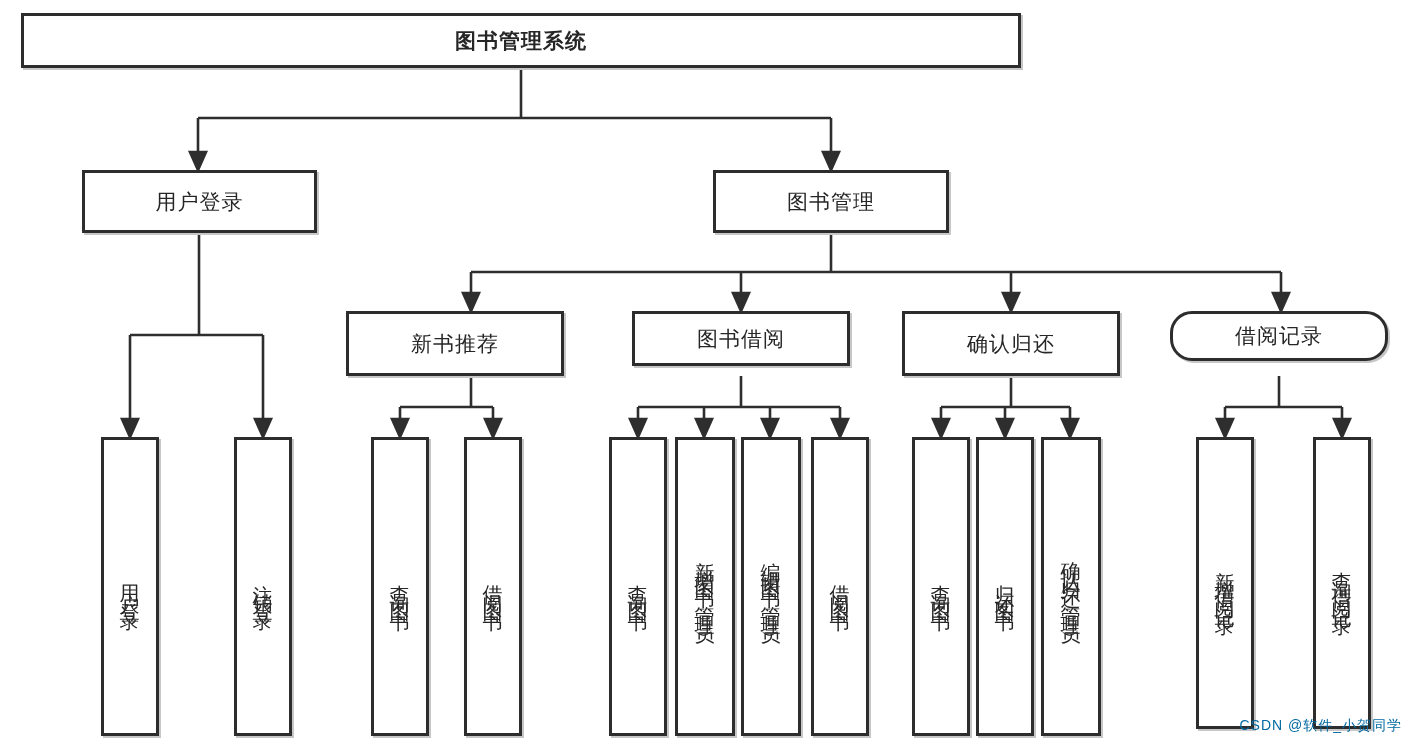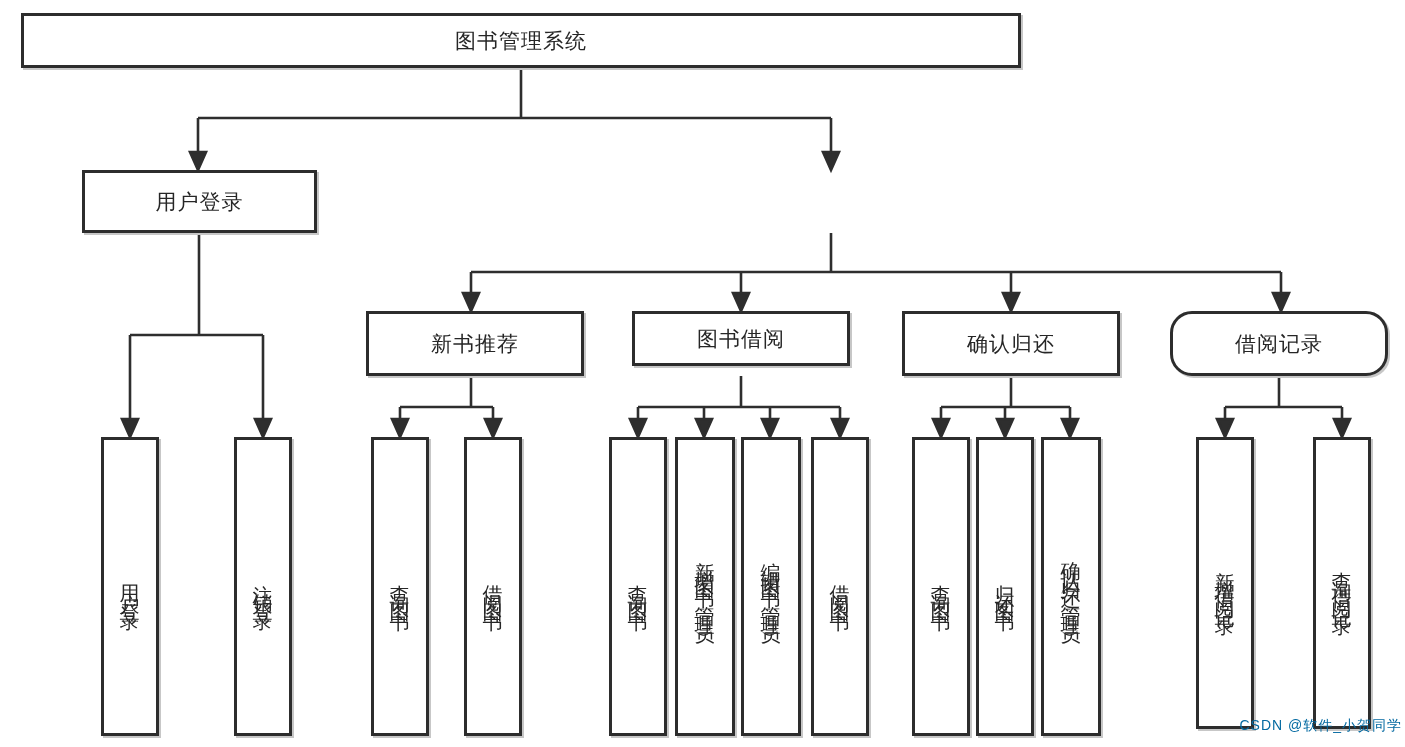--- a/index.html
+++ b/index.html
@@ -97,38 +97,41 @@
       </g>
 
       <g>
         <path fill="none" d="M1279 376 V407 M1225 407 H1342 M1225 407 V421 M1342 407 V421"></path>
         <polygon points="1217,419 1233,419 1225,437"></polygon>
         <polygon points="1334,419 1350,419 1342,437"></polygon>
       </g>
     </g>
   </svg>
 
-  <div class="node hbox" style="left:21px; top:13px; width:1000px; height:55px;">
+  <div class="node hbox" style="left:21px; top:13px; width:1000px; height:55px;font-weight:bold;">
     <span>图书管理系统</span>
   </div>
 
   <div class="node hbox" style="left:82px; top:170px; width:235px; height:63px;">
     <span>用户登录</span>
   </div>
+  <div class="node hbox" style="left:713px; top:170px; width:236px; height:63px;">
+    <span>图书管理</span>
+  </div>
 
-  <div class="node hbox" style="left:366px; top:311px; width:218px; height:65px;">
+  <div class="node hbox" style="left:346px; top:311px; width:218px; height:65px;">
     <span>新书推荐</span>
   </div>
   <div class="node hbox" style="left:632px; top:311px; width:218px; height:55px;">
     <span>图书借阅</span>
   </div>
   <div class="node hbox" style="left:902px; top:311px; width:218px; height:65px;">
     <span>确认归还</span>
   </div>
-  <div class="node hbox" style="left:1170px; top:311px; width:218px; height:65px;border-radius:22px;">
+  <div class="node hbox" style="left:1170px; top:311px; width:218px; height:50px;border-radius:22px;">
     <span>借阅记录</span>
   </div>
 
   <div class="node vbox" style="left:101px; top:437px; width:58px; height:299px;">
     <span class="vtext">用户登录</span>
   </div>
   <div class="node vbox" style="left:234px; top:437px; width:58px; height:299px;">
     <span class="vtext">注销登录</span>
   </div>
 

